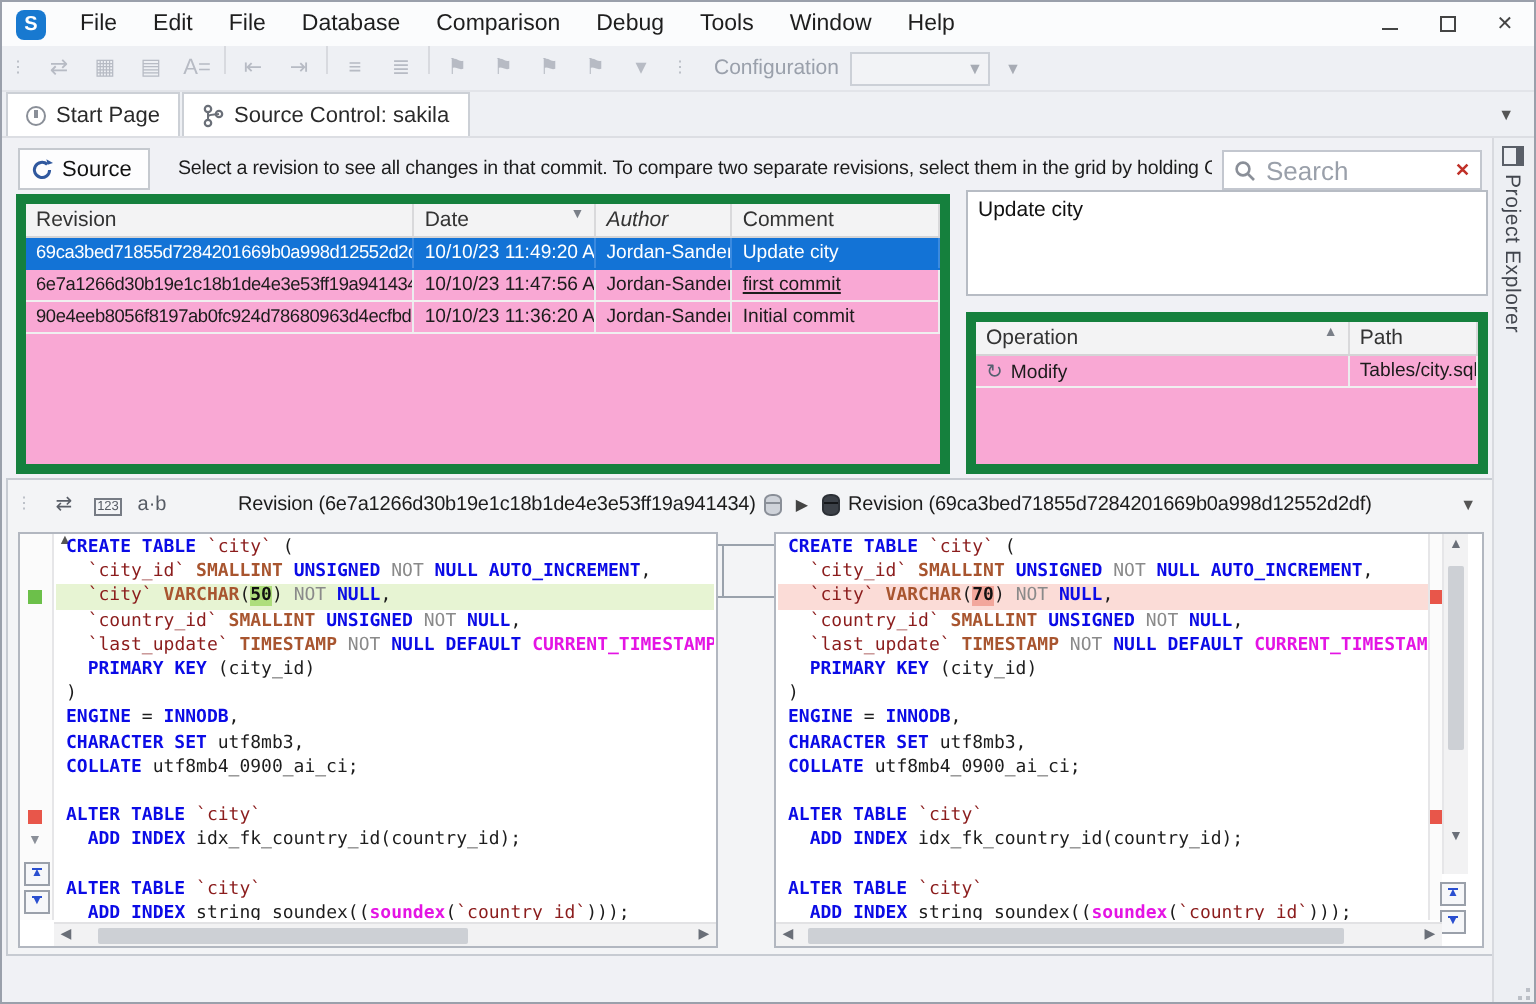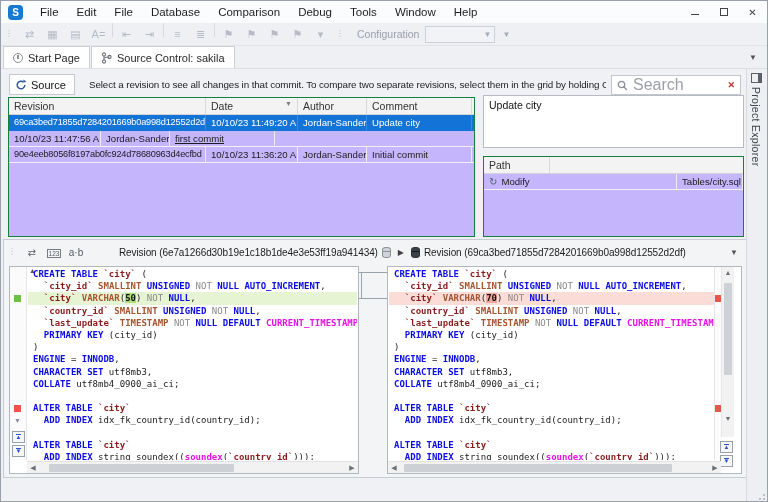--- a/index.html
+++ b/index.html
@@ -53,26 +53,26 @@
                  linear-gradient(45deg,transparent 0),#0000;color:#b9bcc3}
   .resize-grip i{position:absolute;width:2px;height:2px;background:#bcc0c7}
 
   
   .refresh-btn{position:absolute;left:8px;top:5px;height:21px;padding:0 8px 0 5px;background:#fdfdfe;
                border:1px solid #c5c9cf;display:flex;align-items:center;gap:4px;font-size:11px;color:#111}
   .hint{position:absolute;left:88px;top:10px;width:517px;font-size:9.8px;letter-spacing:-.1px;
         color:#1c1c1c;white-space:nowrap;overflow:hidden}
   .search{position:absolute;left:610px;top:6px;width:130px;height:20px;background:#fff;border:1px solid #c3c7cf;
           display:flex;align-items:center;padding:0 5px;gap:5px}
-  .search input{border:none;outline:none;flex:1;font-size:16px;font-family:"Liberation Sans",sans-serif;min-width:0}
+  .search input{border:none;outline:none;flex:1;font-size:13px;font-family:"Liberation Sans",sans-serif;min-width:0}
   .search input::placeholder{color:#9aa0aa}
   .search-x{color:#c03028;font-size:9px;font-weight:bold}
 
   
-  .grid{position:absolute;background:#c4b5fd;border:1px solid #15803d;font-size:9.6px;overflow:hidden}
+  .grid{position:absolute;background:#f9a8d4;border:5px solid #15803d;font-size:9.6px;overflow:hidden}
   .g-head{display:flex;background:#f3f3f4;border-bottom:1px solid #d4d4d6;height:17px;color:#333;font-size:10.5px}
   .g-hc{padding:2px 5px 0;border-right:1px solid #d9d9db;display:flex;align-items:flex-start;justify-content:space-between}
   .g-row{display:flex;height:16px;border-bottom:1px solid #f0f0f0;color:#1c1c1c}
   .g-c{padding:2px 5px 0;border-right:1px solid #ececee;white-space:nowrap;overflow:hidden}
   .g-row.sel{background:#1373d6;color:#fff;border-bottom-color:#1373d6}
   .g-row.sel .g-c{border-right-color:#3b8adf}
   .hash{font-size:9.2px;letter-spacing:-.2px}
   .sortg{color:#7a7f88;font-size:7px;margin-left:4px}
   #histGrid{left:7px;top:28px;width:467px;height:140px}
   #opsGrid{left:482px;top:87px;width:261px;height:81px}
@@ -103,21 +103,21 @@
   .marker.green{background:#6cc04a}
   .marker.red{background:#e8564a}
   .code{position:absolute;top:1px;bottom:13px;overflow:hidden;font-family:"DejaVu Sans Mono",monospace;font-size:9px}
   #paneL .code{left:18px;right:1px}
   #paneR .code{left:1px;right:21px}
   .cl{height:12.2px;line-height:12.2px;white-space:pre;padding-left:5px}
   .hl-green{background:#e7f4d3}
   .hl-red{background:#fbdcd7}
   .tk-kw{color:#0b0be6;font-weight:bold}
   .tk-ty{color:#a8552f;font-weight:bold}
-  .tk-id{color:#8b1c1c;font-weight:bold}
+  .tk-id{color:#8b1c1c;font-weight:normal}
   .tk-gr{color:#8a8a8a}
   .tk-fn{color:#e414e4;font-weight:bold}
   .tk-pl{color:#1c1c1c}
   .hl-green .tk-chg{background:#aede7c;font-weight:bold;color:#111}
   .hl-red .tk-chg{background:#f2a79c;font-weight:bold;color:#111}
   .outline-arrow{position:absolute;left:19px;top:0;font-size:7px;color:#555}
 
   .hscroll{position:absolute;bottom:0;height:12px;background:#f2f2f3;border-top:1px solid #e2e2e4}
   #paneL .hscroll{left:17px;right:0}
   #paneR .hscroll{left:0;right:20px}
@@ -231,49 +231,54 @@
 
       <div class="grid" id="histGrid">
           <div class="g-head">
             <div class="g-hc" style="width: 197px;">
               <span>Revision</span>
             </div>
             <div class="g-hc" style="width: 92px;">
               <span>Date</span>
               <span class="sortg">▼</span>
             </div>
-            <div class="g-hc" style="width: 69px;">
+            <div class="g-hc" style="width: 69px; font-style: italic;">
               <span>Author</span>
             </div>
             <div class="g-hc" style="width: 105px;">
               <span>Comment</span>
             </div>
           </div>
           <div class="g-row sel">
             <div class="g-c hash" style="width: 197px;">69ca3bed71855d7284201669b0a998d12552d2df</div>
             <div class="g-c" style="width: 92px;">10/10/23 11:49:20 AM</div>
             <div class="g-c" style="width: 69px;">Jordan-Sanders</div>
             <div class="g-c" style="width: 105px;">Update city</div>
           </div>
           <div class="g-row">
+            <div class="g-c hash" style="width: 197px;">6e7a1266d30b19e1c18b1de4e3e53ff19a941434</div>
             <div class="g-c" style="width: 92px;">10/10/23 11:47:56 AM</div>
             <div class="g-c" style="width: 69px;">Jordan-Sanders</div>
             <div class="g-c" style="width: 105px; text-decoration: underline;">first commit</div>
           </div>
           <div class="g-row">
             <div class="g-c hash" style="width: 197px;">90e4eeb8056f8197ab0fc924d78680963d4ecfbd</div>
             <div class="g-c" style="width: 92px;">10/10/23 11:36:20 AM</div>
             <div class="g-c" style="width: 69px;">Jordan-Sanders</div>
             <div class="g-c" style="width: 105px;">Initial commit</div>
           </div>
         </div>
 
       <div class="comment-box">Update city</div>
       <div class="grid" id="opsGrid">
           <div class="g-head">
+            <div class="g-hc" style="width: 193px;">
+              <span>Operation</span>
+              <span class="sortg">▲</span>
+            </div>
             <div class="g-hc" style="width: 66px; text-align: right;">
               <span>Path</span>
             </div>
           </div>
           <div class="g-row">
             <div class="g-c" style="width: 193px;"><span class="op-ic">↻</span><span>Modify</span></div>
             <div class="g-c" style="width: 66px;">Tables/city.sql</div>
           </div>
         </div>
 

